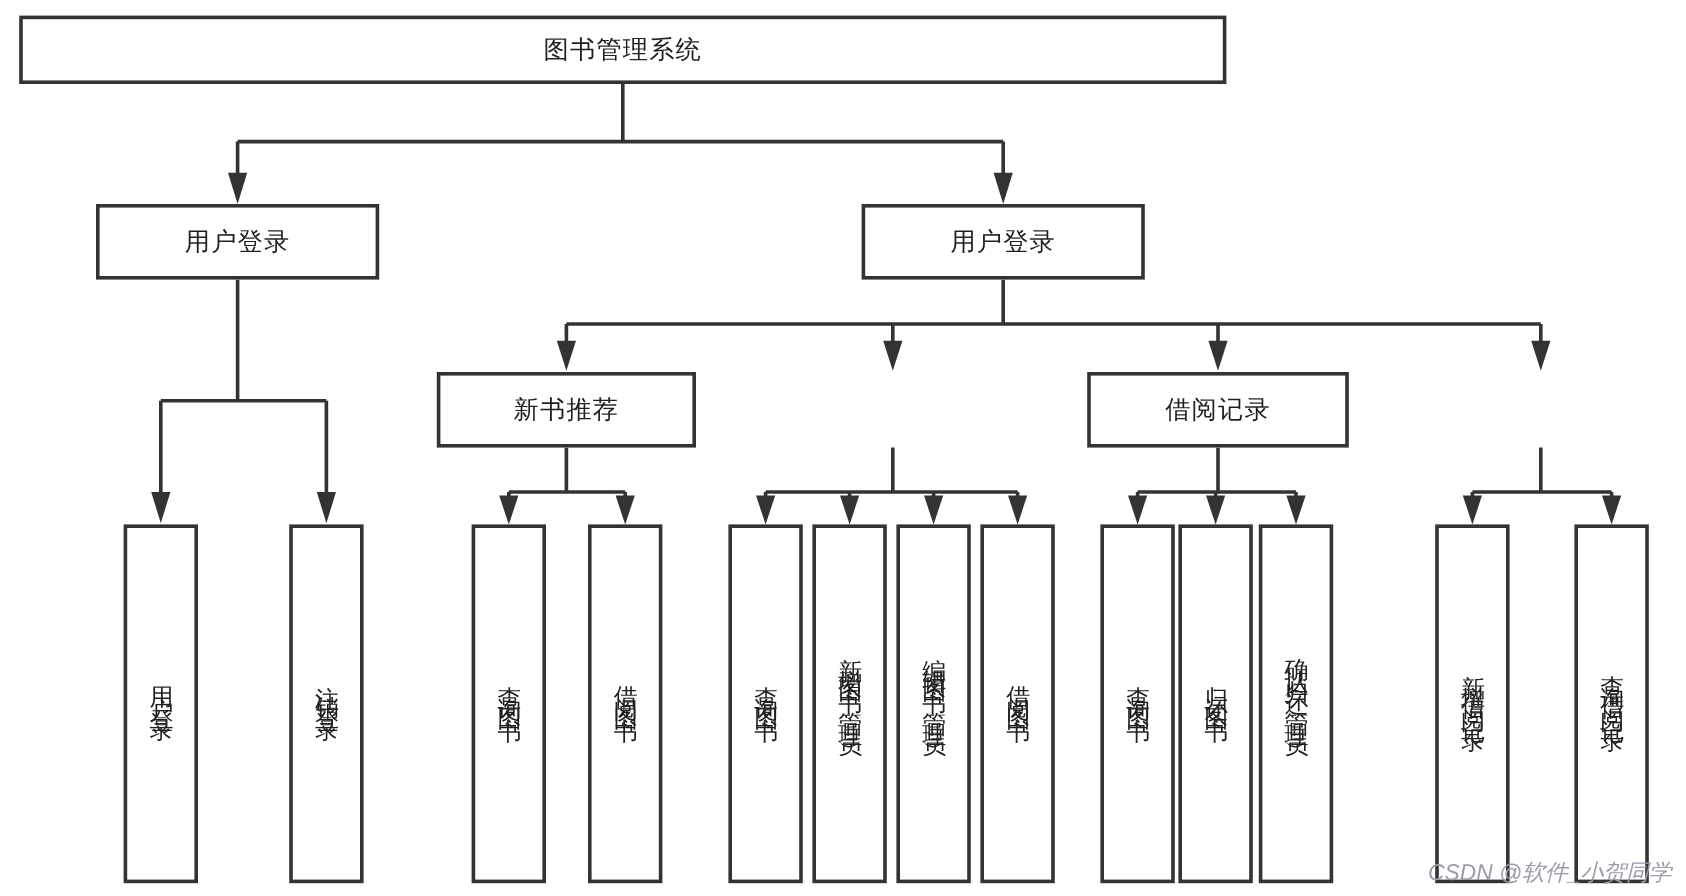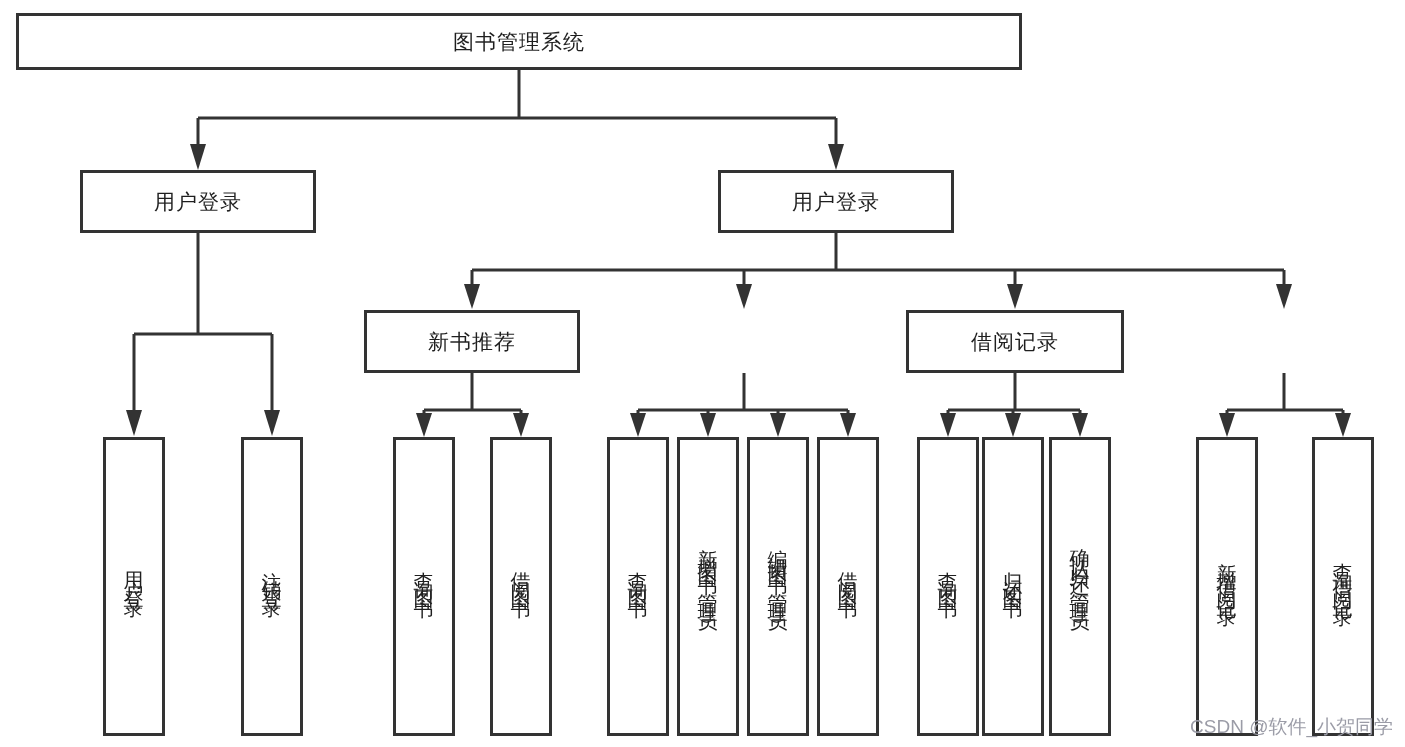--- a/index.html
+++ b/index.html
@@ -51,20 +51,21 @@
     color:var(--text);
     white-space:nowrap;
   }
   .watermark{
     position:absolute;
     right:12px;bottom:7px;
     font-size:19px;
     color:var(--watermark);
     z-index:5;
     white-space:nowrap;
+    font-style:italic;
   }
 </style>
 </head>
 <body>
 
 <div class="canvas">
 
   <svg class="connectors" viewBox="0 0 1405 747">
 
     <path d="M519 70 V118 M198 118 H836 M198 118 V148 M836 118 V148"></path>

